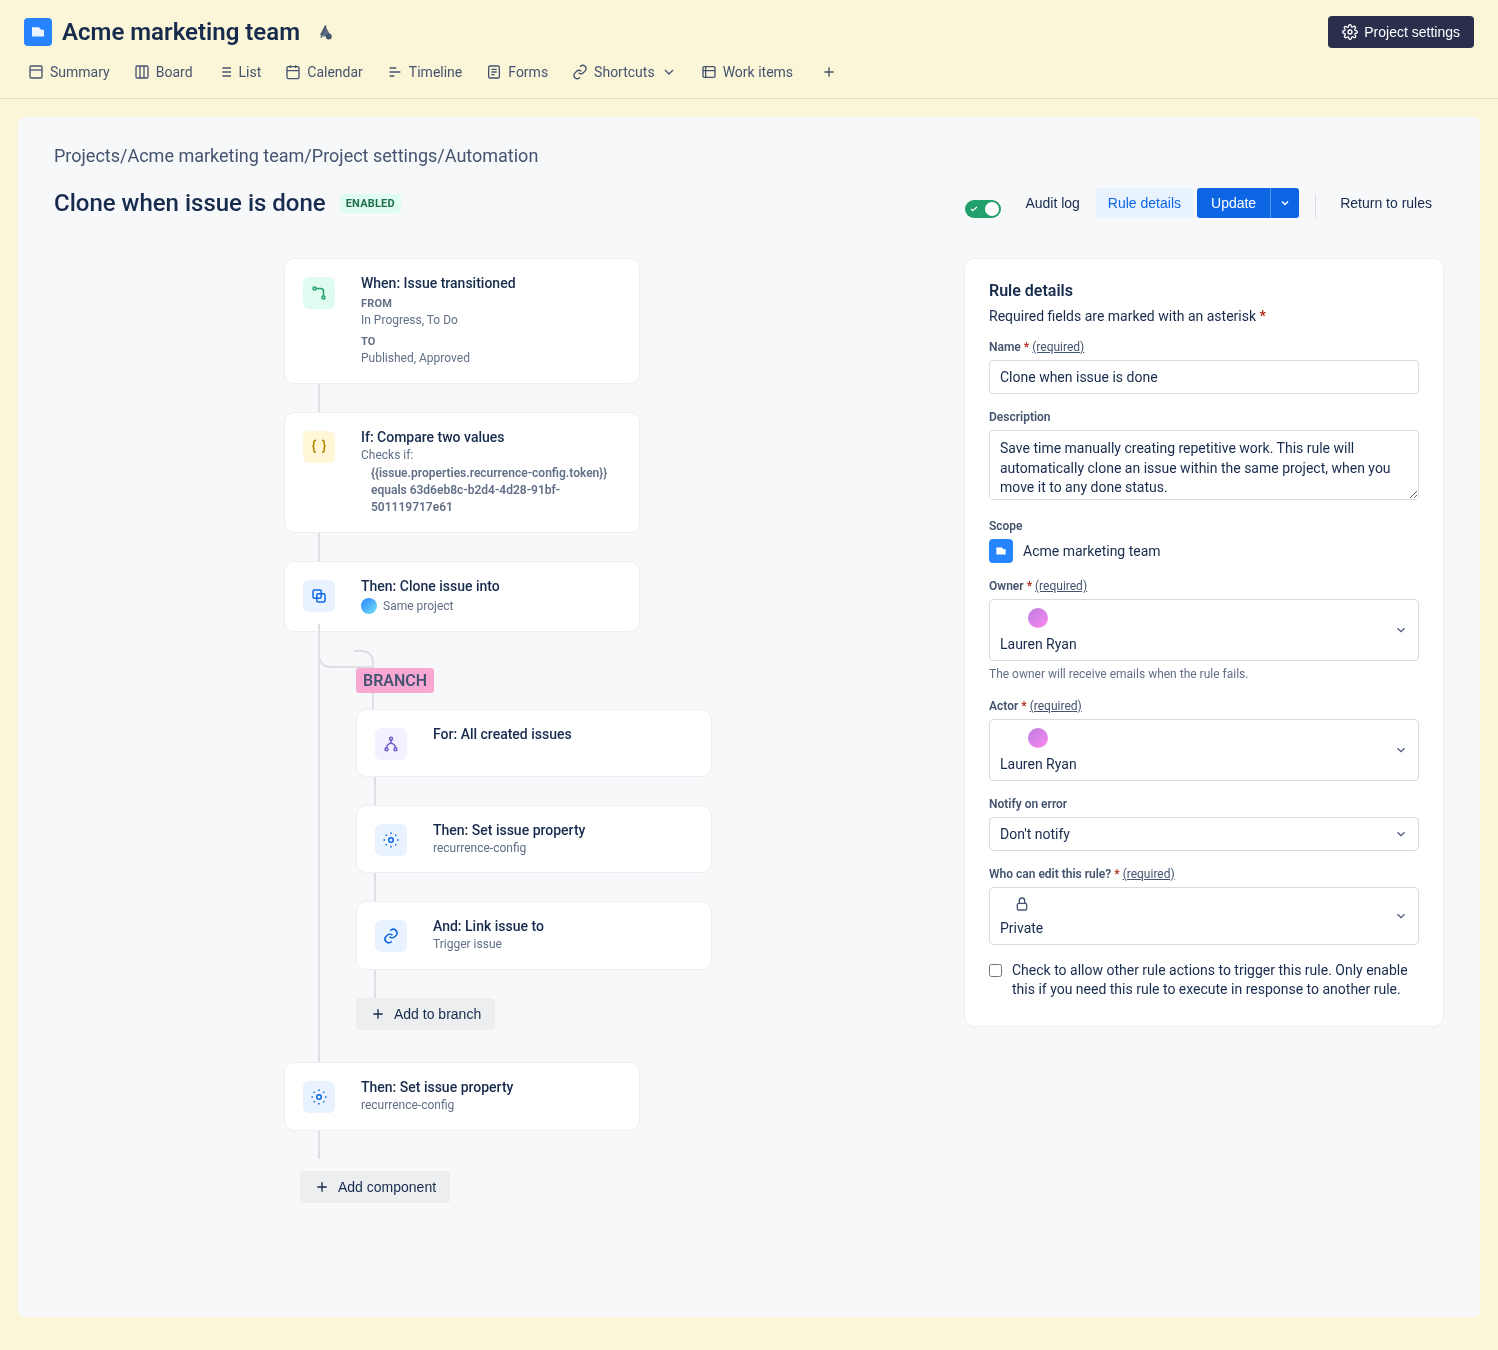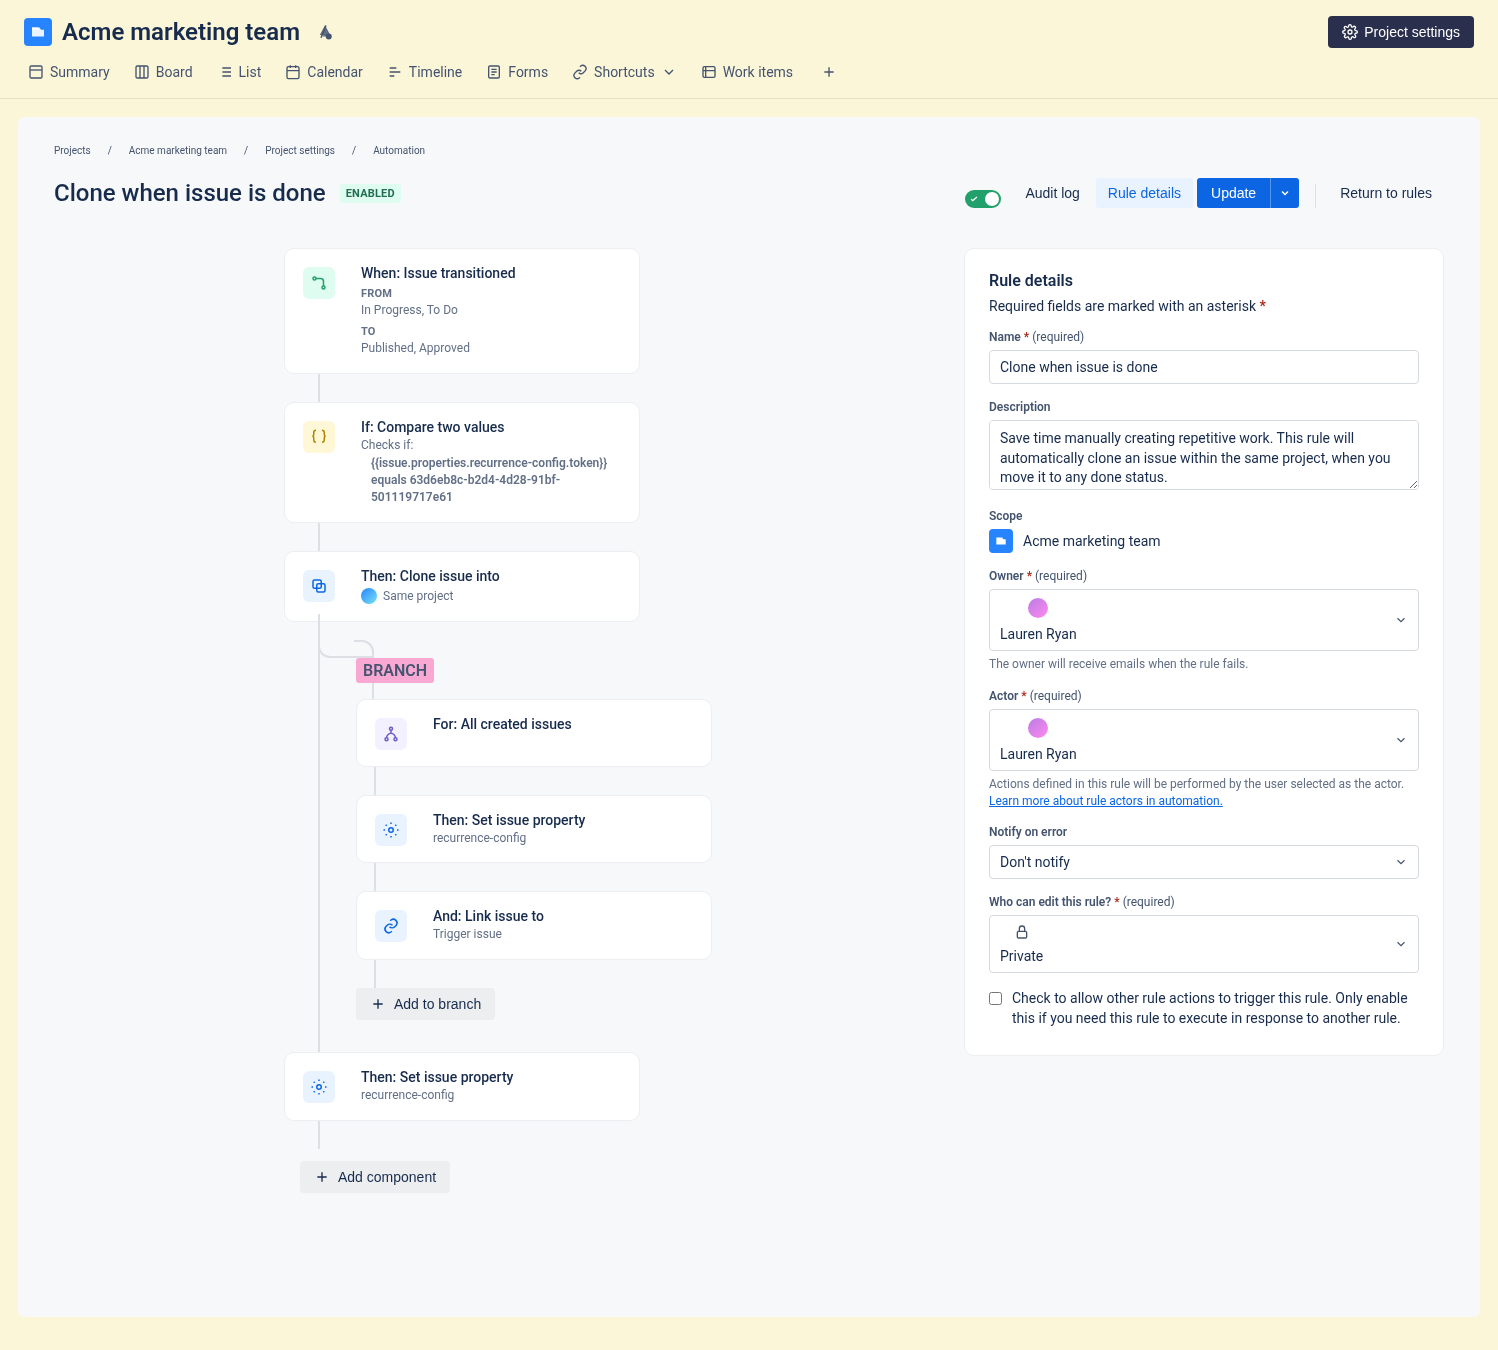--- a/index.html
+++ b/index.html
@@ -12,21 +12,21 @@
 .page-title { font-size: 24px; font-weight: 600; }
 .theme-icon { margin-left: 6px; color: #44546F; }
 .header-right { margin-left: auto; }
 .btn-dark { background: #292f4c; color: #fff; border: none; padding: 8px 14px; border-radius: 4px; font-size: 14px; font-weight: 500; display: inline-flex; align-items: center; gap: 6px; cursor: pointer; }
 .nav-tabs { display: flex; align-items: center; gap: 4px; padding: 0 18px 10px 18px; border-bottom: 1px solid #e8e0c2; }
 .nav-tab { display: inline-flex; align-items: center; gap: 6px; padding: 6px 10px; color: #44546F; font-size: 14px; cursor: pointer; border-radius: 3px; }
 .nav-tab svg, .nav-tab .ico { width: 16px; height: 16px; color: #44546F; flex-shrink: 0; }
 .nav-add { width: 32px; height: 32px; display: inline-flex; align-items: center; justify-content: center; color: #44546F; cursor: pointer; margin-left: 6px; }
 .content-wrap { padding: 18px; }
 .content { background: #F7F8F9; border-radius: 6px; padding: 0 0 30px 0; min-height: 1200px; }
-.breadcrumb { display: flex; align-items: center; gap: 17px; padding: 28px 36px 0 36px; font-size: 10px; color: #44546F; }
+.breadcrumb { display: flex; align-items: center; gap: 0; padding: 28px 36px 0 36px; font-size: 18px; color: #44546F; }
 .breadcrumb a { color: #44546F; text-decoration: none; cursor: pointer; }
 .breadcrumb .sep { color: #44546F; }
 .title-row { display: flex; align-items: center; padding: 22px 36px 20px 36px; }
 .rule-title { font-size: 24px; font-weight: 500; color: #172B4D; }
 .badge-enabled { background: #dffcf1; color: #216E4E; font-size: 11px; font-weight: 700; padding: 3px 6px; border-radius: 3px; margin-left: 14px; letter-spacing: 0.2px; }
 .title-actions { margin-left: auto; display: flex; align-items: flex-end; gap: 4px; }
 .toggle { width: 36px; height: 18px; background: #22A06B; border-radius: 20px; position: relative; cursor: pointer; display: inline-flex; align-items: center; margin-right: 8px; }
 .toggle::before { content: ""; position: absolute; right: 2px; top: 2px; width: 14px; height: 14px; background: #fff; border-radius: 50%; }
 .toggle svg { position: absolute; left: 4px; width: 10px; height: 10px; color: #fff; }
 .btn-subtle { background: transparent; border: none; color: #172B4D; padding: 7px 12px; font-size: 14px; cursor: pointer; border-radius: 3px; font-weight: 500; }
@@ -57,21 +57,21 @@
 .add-btn.left { margin-left: 26px; margin-top: 12px; }
 .same-proj { display: flex; align-items: center; gap: 6px; margin-top: 4px; }
 .same-proj .avatar-sm { width: 16px; height: 16px; border-radius: 50%; background: linear-gradient(135deg,#2684FF,#79E2F2); }
 .panel { background: #fff; border: 1px solid #eceef1; border-radius: 10px; padding: 22px 24px 26px 24px; }
 .panel h2 { font-size: 16px; font-weight: 600; margin-bottom: 8px; }
 .hint-row { font-size: 14px; color: #172B4D; }
 .asterisk { color: #AE2A19; font-weight: 700; }
 .field { margin-top: 16px; }
 .field-label { font-size: 12px; font-weight: 600; color: #44546F; display: flex; gap: 3px; }
 .field-label .req { color: #AE2A19; }
-.field-label .req-text { color: #44546F; font-weight: 400; font-size: 12px; }
+.field-label .req-text { color: #44546F; font-weight: 400; font-size: 12px; text-decoration: underline; }
 .input, .textarea, .select { width: 100%; border: 1px solid #d5d9e0; border-radius: 4px; padding: 8px 10px; font-size: 14px; color: #172B4D; margin-top: 6px; font-family: inherit; background:#fff;}
 .textarea { resize: vertical; height: 70px; line-height: 1.4; }
 .select { display: flex; align-items: center; justify-content: space-between; cursor: pointer; }
 .select .sel-left { display: flex; align-items: center; gap: 8px; flex-direction: column; }
 .avatar { width: 20px; height: 20px; border-radius: 50%; background: linear-gradient(135deg,#b97de3,#f8e); flex-shrink: 0; }
 .chev { color: #44546F; }
 .help-text { font-size: 12px; color: #626F86; margin-top: 5px; line-height: 1.4; }
 .help-text a { color: #0C66E4; text-decoration: underline; }
 .scope-row { display: flex; align-items: center; gap: 10px; margin-top: 6px; }
 .scope-icon { width: 24px; height: 24px; background: #2684FF; border-radius: 4px; display: flex; align-items: center; justify-content: center; }
@@ -429,21 +429,20 @@
                 </div>
             <div class="select">
               <div class="sel-left">
                     <div class="avatar"></div>
                     <span>Lauren Ryan</span>
                   </div>
               <svg class="chev" width="14" height="14" viewBox="0 0 24 24" fill="none" stroke="currentColor" stroke-width="2">
                     <path d="M6 9l6 6 6-6"></path>
                   </svg>
             </div>
-            <div class="help-text"><span>Actions defined in this rule will be performed by the user selected as the actor. </span><a href="#">Learn more about rule actors in automation.</a></div>
           </div>
 
           <div class="field">
             <div class="field-label">
                   <span>Notify on error</span>
                 </div>
             <div class="select">
               <div class="sel-left">
                     <span>Don't notify</span>
                   </div>

